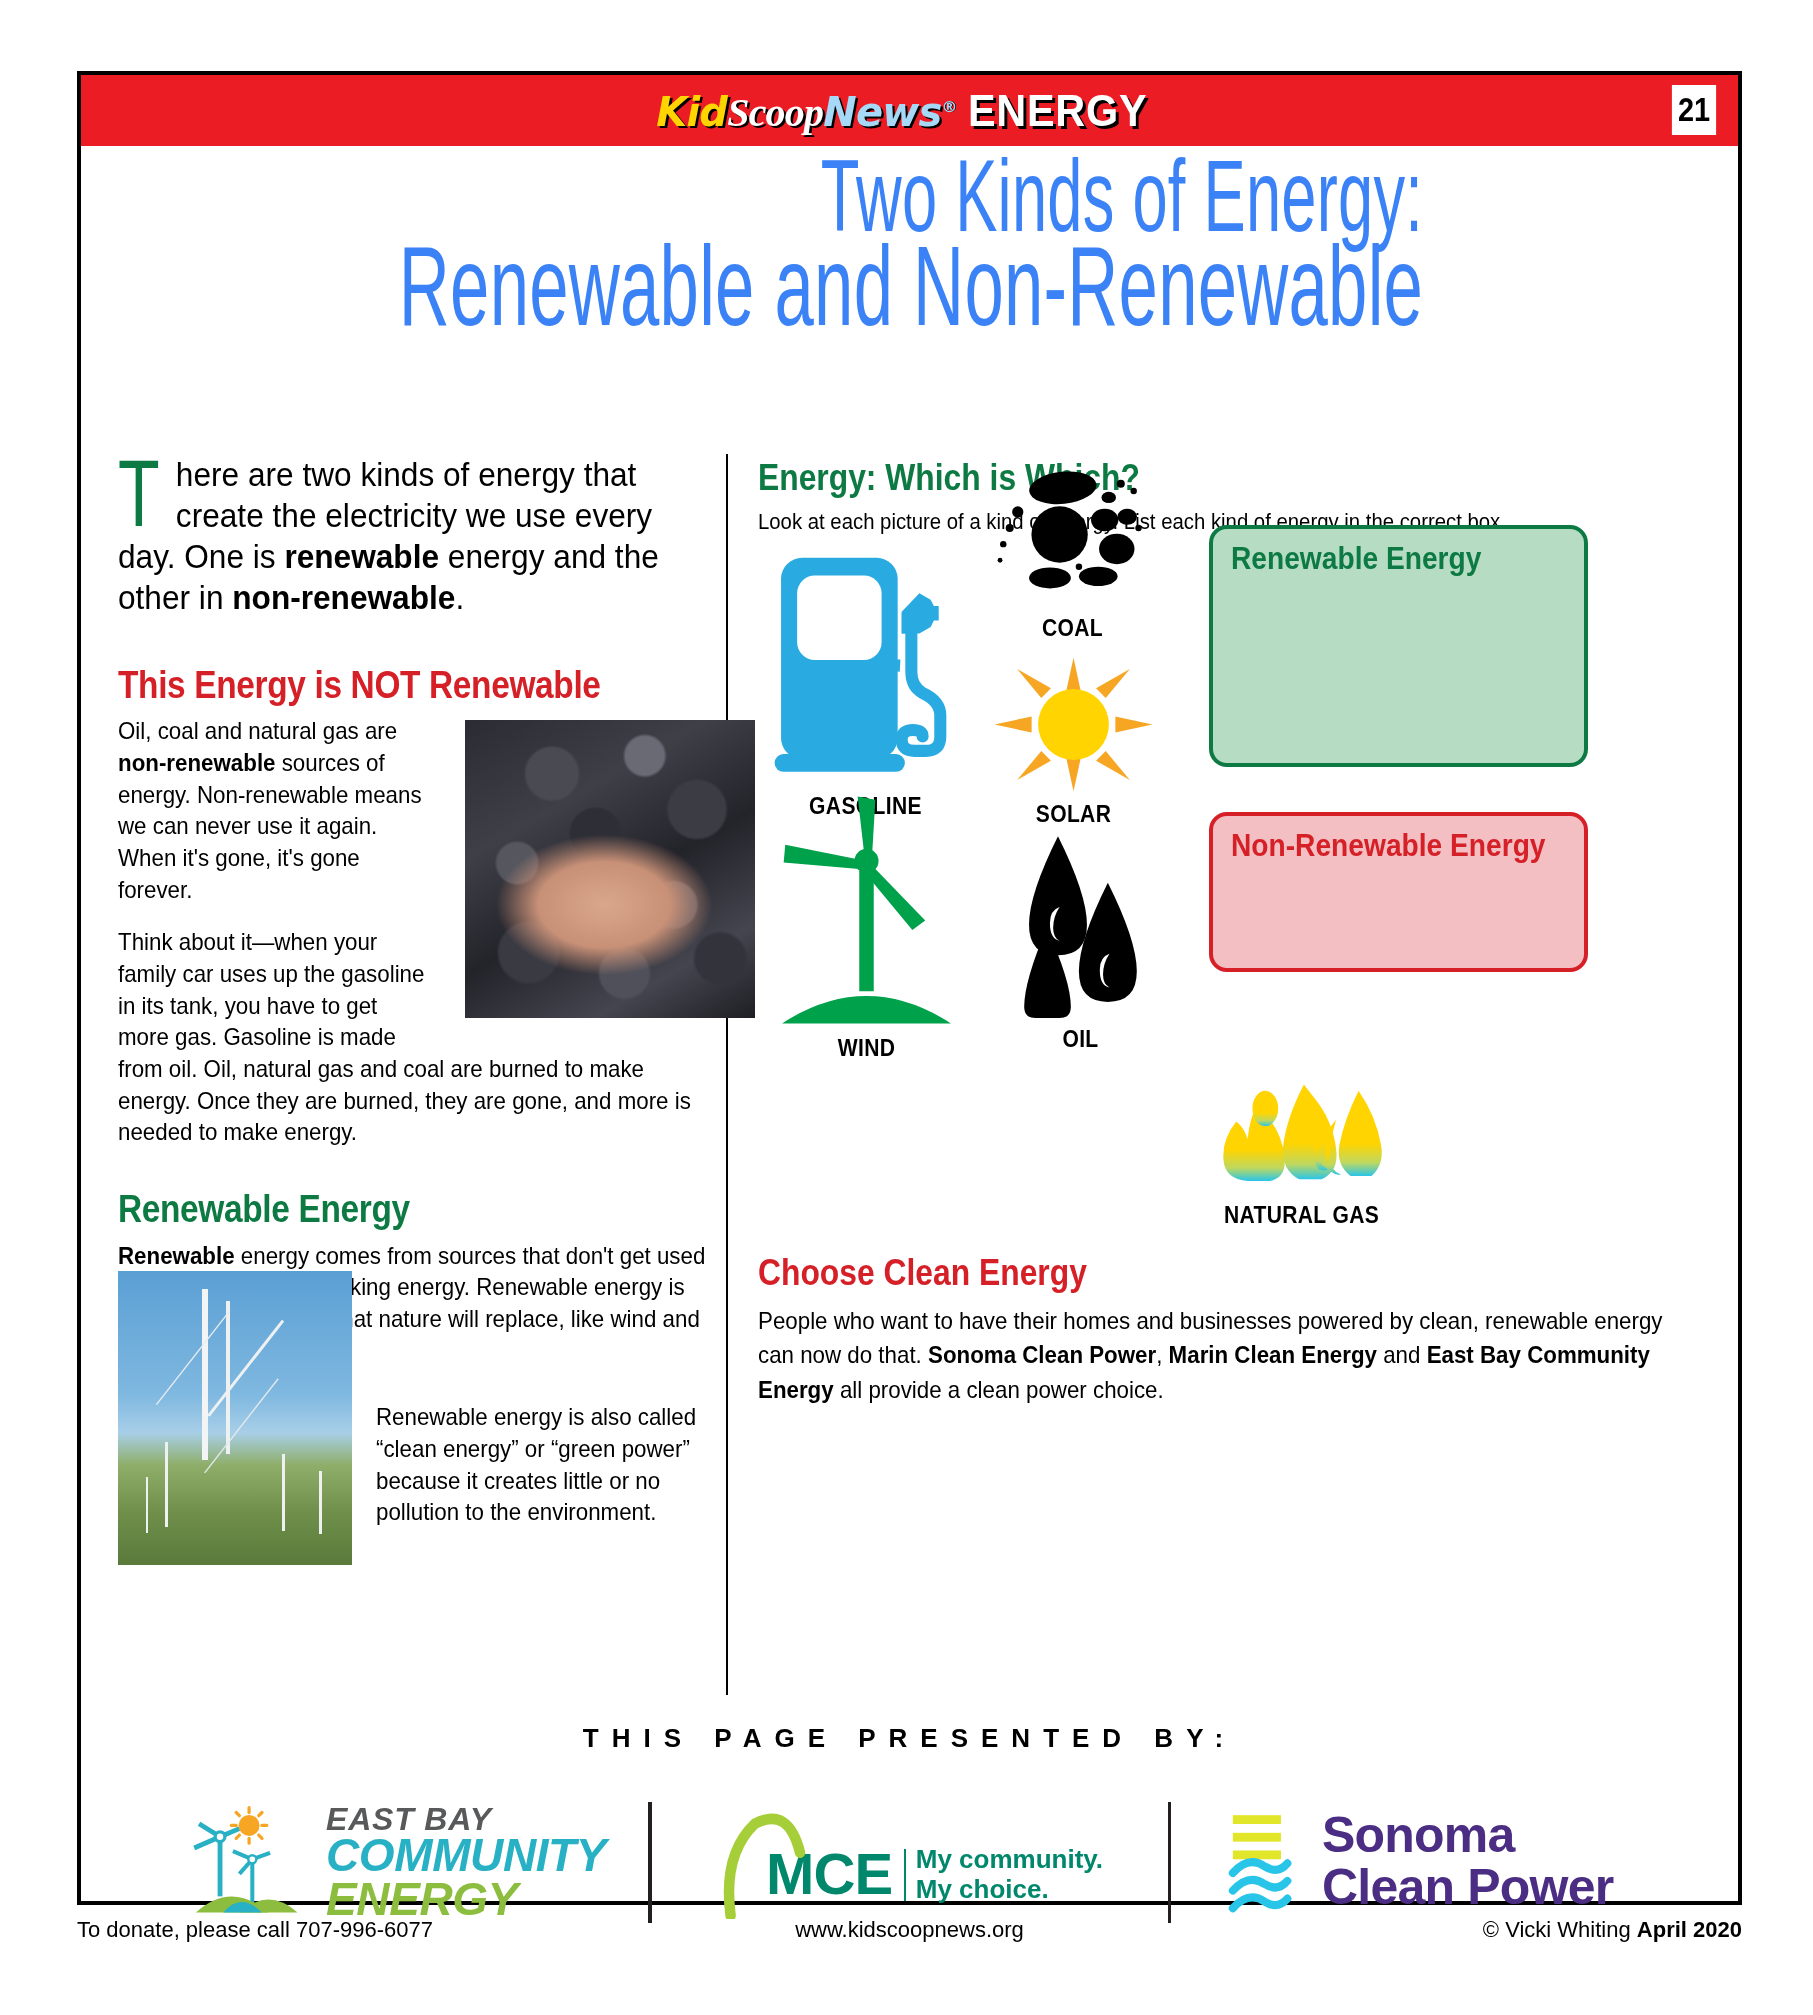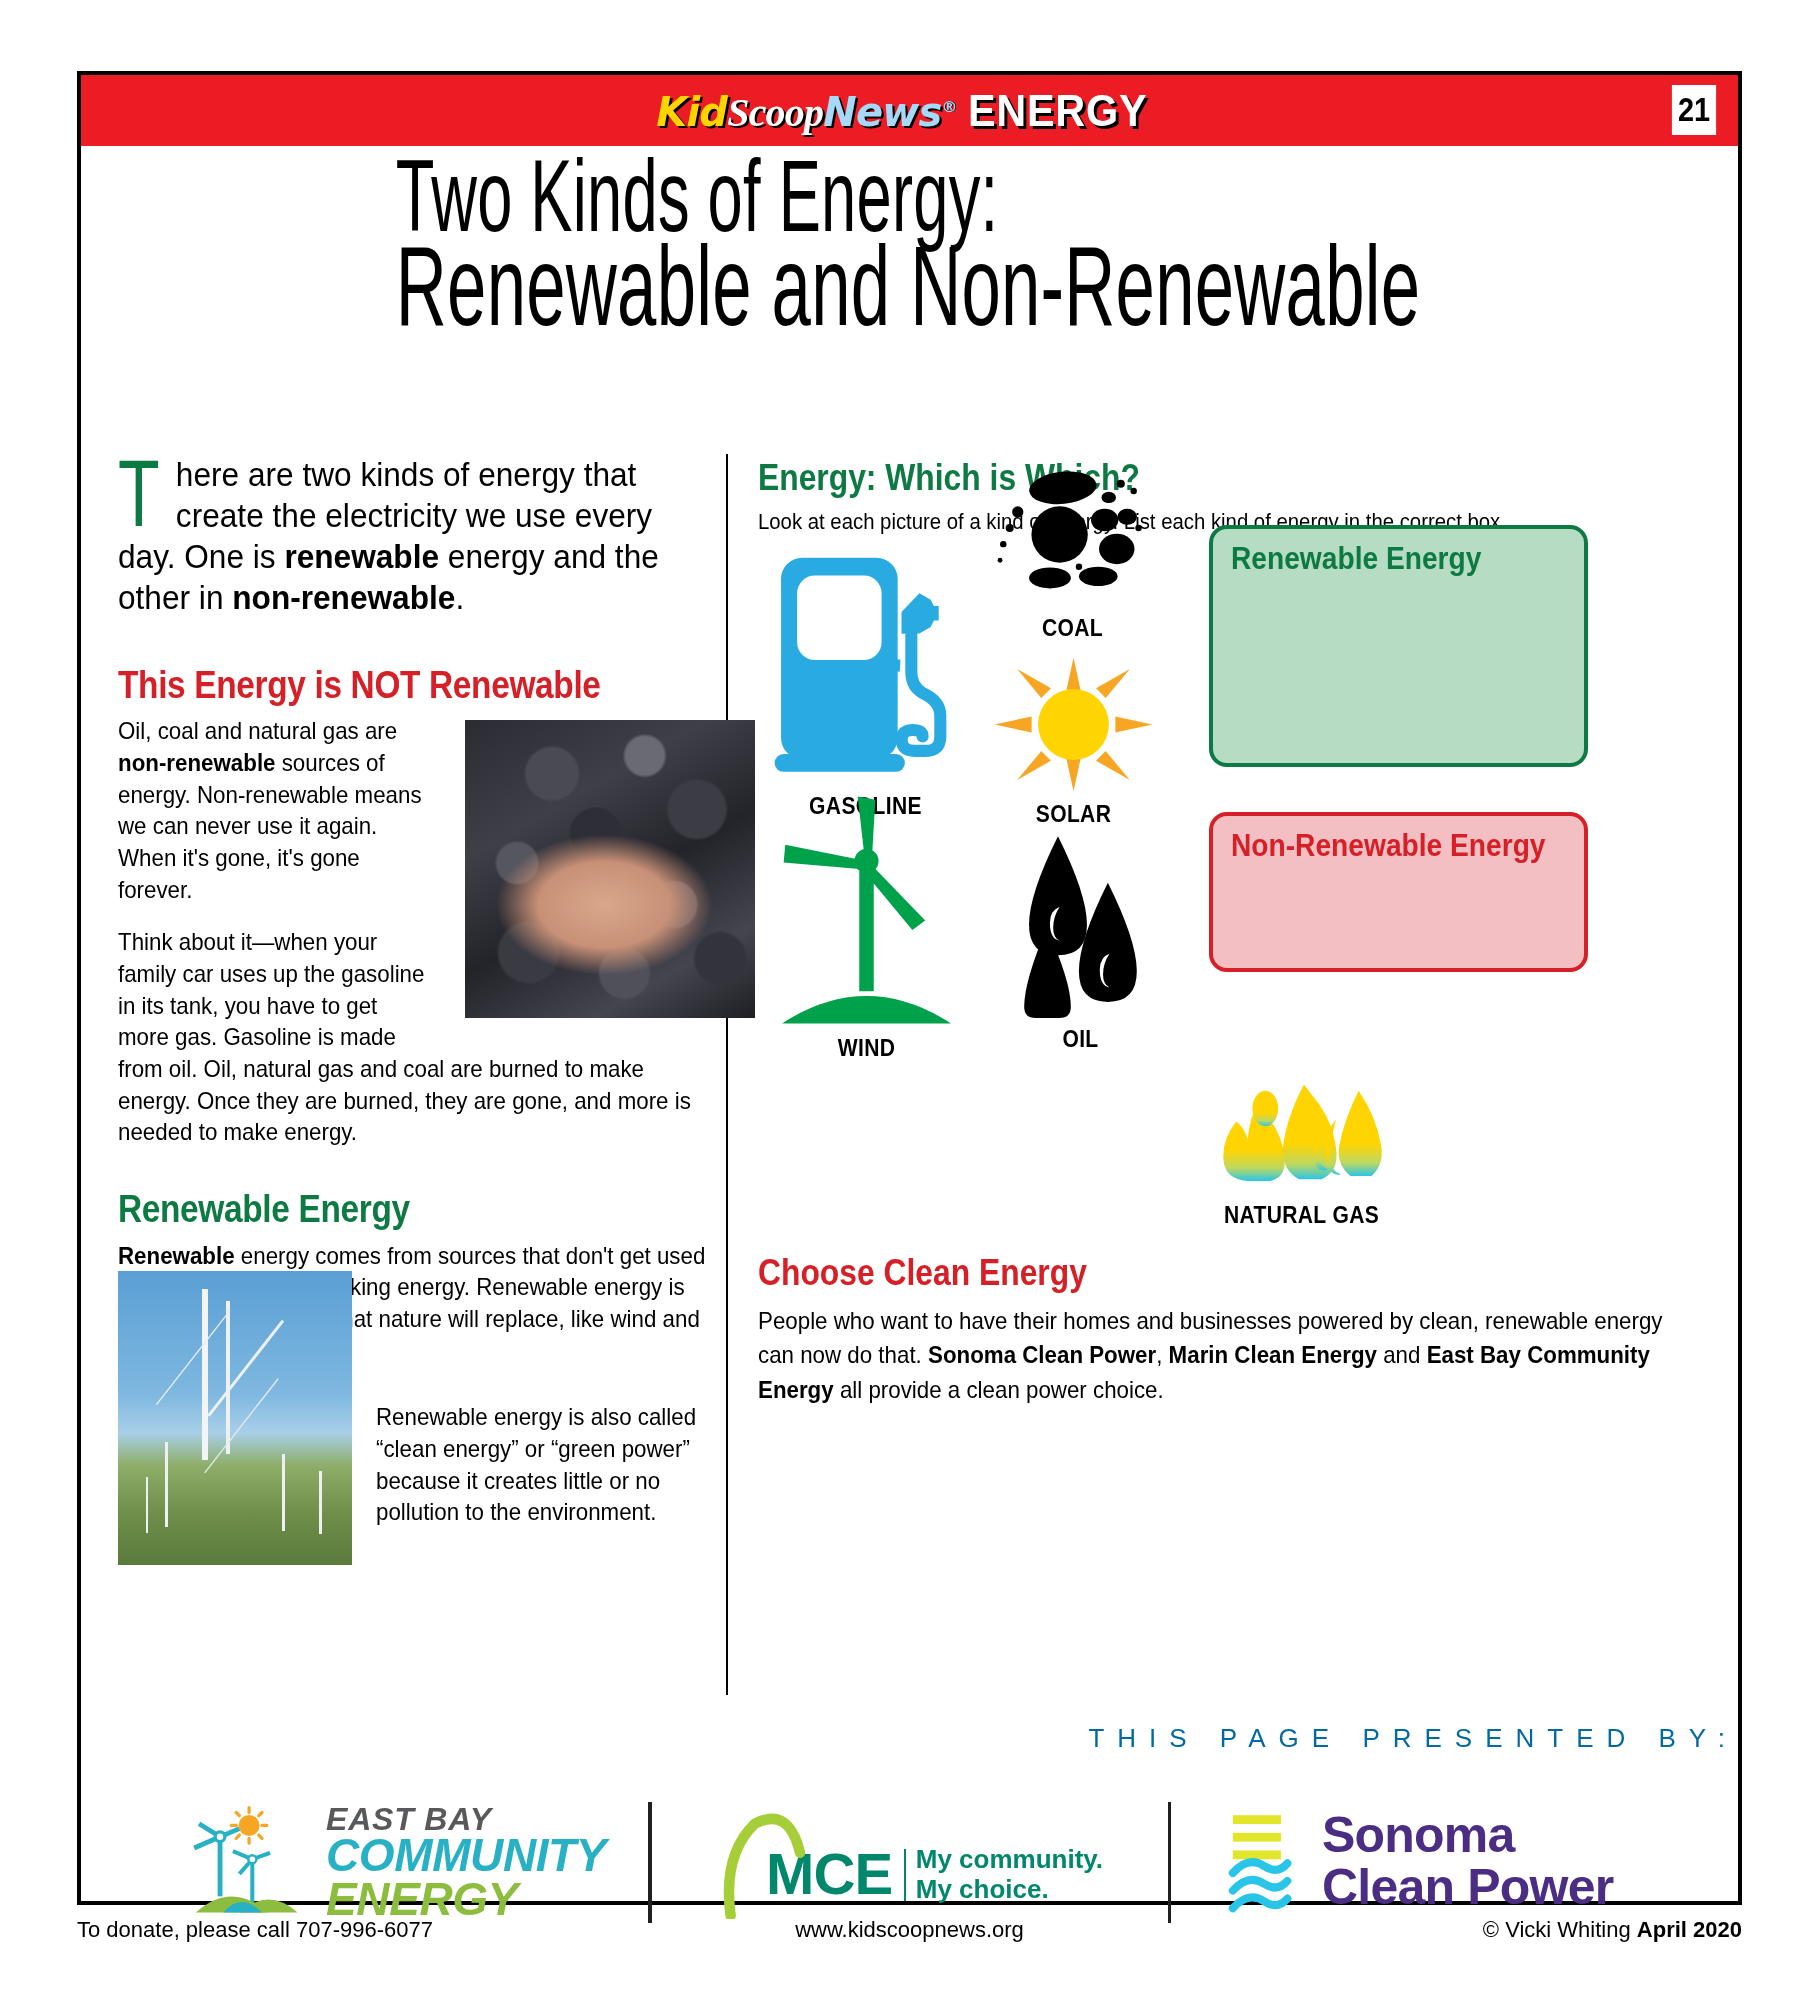--- a/index.html
+++ b/index.html
@@ -90,24 +90,24 @@
     font-family: "Liberation Sans", sans-serif;
     transform: scaleX(0.85);
   }
 
   
   .main-title {
     position: absolute;
     left: 0;
     top: 74px;
     width: 100%;
-    text-align: left;
+    text-align: right;
     font-family: "Liberation Sans Narrow", "Liberation Sans", sans-serif;
     font-weight: normal;
-    color: #000000;
+    color: #3b82f6;
     line-height: 0.93;
   }
   .main-title .tline {
     display: block;
     font-size: 102px;
     transform: scaleX(0.62);
     letter-spacing: 0.4px;
     white-space: nowrap;
   }
   .main-title .tline.l2 { font-size: 114px; margin-top: -11.3px; }
@@ -307,26 +307,26 @@
     margin-top: 4.8px;
   }
   .icon-slot { position: absolute; }
 
   
   .presented {
     position: absolute;
     left: 0;
     top: 1648px;
     width: 100%;
-    text-align: right;
-    font-family: "Liberation Sans Narrow", "Liberation Sans", sans-serif;
-    font-weight: normal;
+    text-align: center;
+    font-family: "Liberation Sans Narrow", "Liberation Sans", sans-serif;
+    font-weight: bold;
     font-size: 26px;
     letter-spacing: 13px;
-    color: #0369a1;
+    color: #000000;
   }
   .logo-row {
     position: absolute;
     left: 0;
     top: 1701px;
     width: 100%;
     height: 173px;
     display: flex;
     align-items: center;
     justify-content: center;

